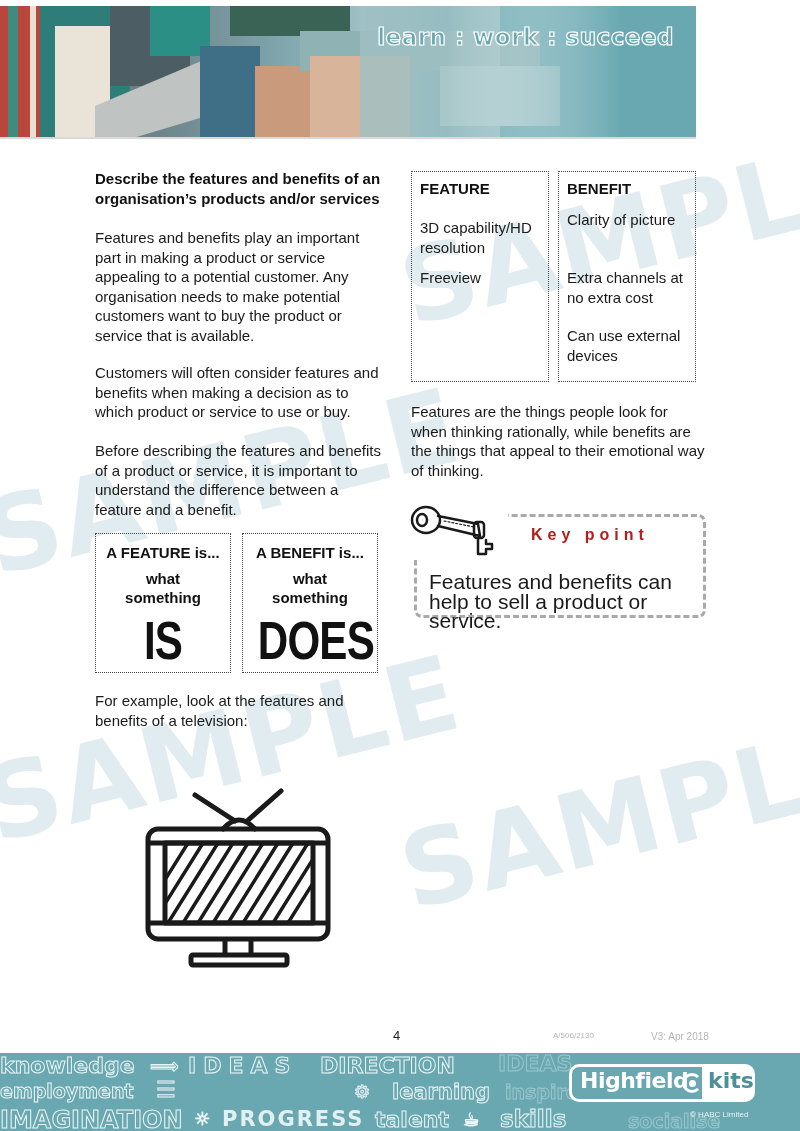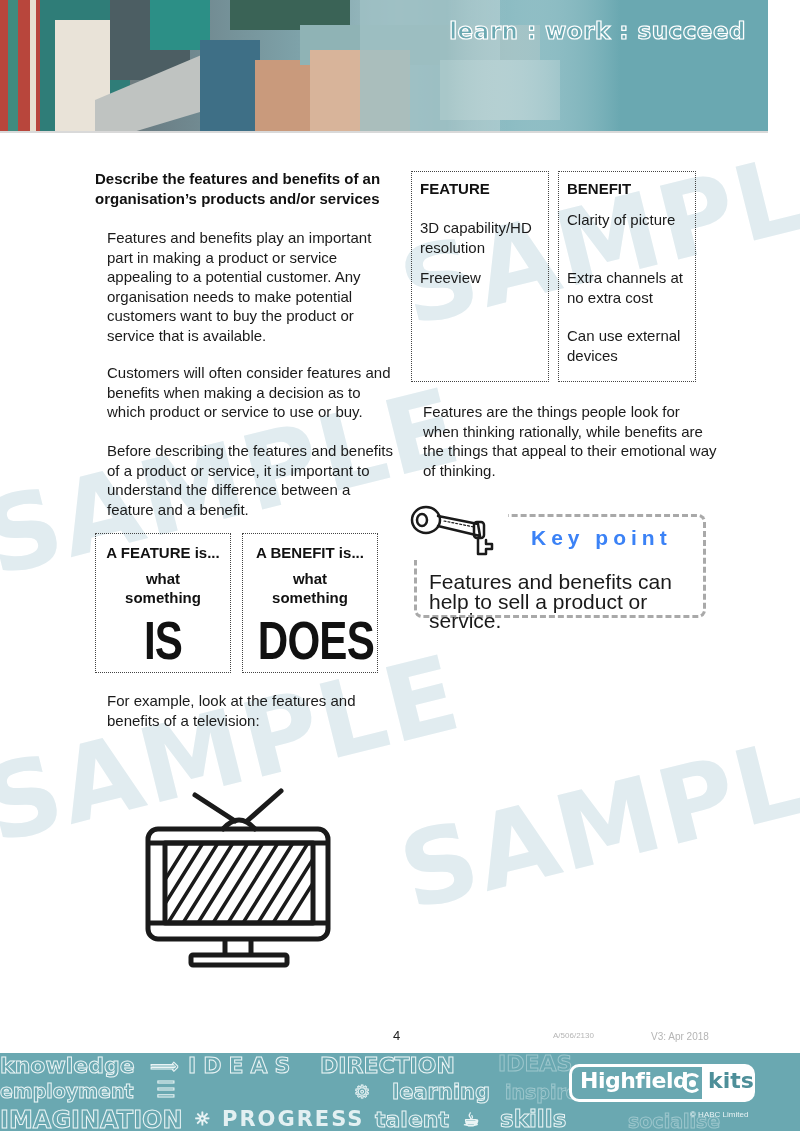--- a/index.html
+++ b/index.html
@@ -1,21 +1,21 @@
 <!DOCTYPE html>
 <html><head>
 <meta charset="utf-8">
 <style>
   * { box-sizing: border-box; margin: 0; padding: 0; }
   html, body { width: 800px; height: 1131px; background: #ffffff; overflow: hidden; }
   body { position: relative; font-family: "Liberation Sans", "DejaVu Sans", sans-serif; color: #1a1a1a; }
 
   
   .header {
-    position: absolute; left: 0; top: 0; width: 768px; height: 133px;
+    position: absolute; left: 0; top: 6px; width: 696px; height: 133px;
     background: linear-gradient(90deg, #8a6b55 0%, #6b7f86 20%, #7fa4ab 40%, #9fbfc4 52%, #8fb8bd 58%, #6aa8b1 66%, #6aa8b1 100%);
     overflow: hidden;
   }
   .header .photo-layer {
     position: absolute; left: 0; top: 0; width: 620px; height: 133px;
   }
   .header .tagline {
     position: absolute; right: 22px; top: 18px;
     font-family: "DejaVu Sans", sans-serif; font-weight: bold; font-size: 23px;
     color: #6aa8b1; letter-spacing: 0.5px;
@@ -32,21 +32,21 @@
     pointer-events: none;
   }
 
   .content { position: absolute; z-index: 2; }
 
   .heading {
     font-family: "Liberation Sans", sans-serif; font-weight: bold; font-size: 15px;
     line-height: 20px; color: #111;
   }
   .para {
-    font-family: "Liberation Sans", sans-serif; font-size: 15px; line-height: 19.5px; color: #1a1a1a; margin-left: 12px;
+    font-family: "Liberation Sans", sans-serif; font-size: 15px; line-height: 19.5px; color: #1a1a1a;
   }
 
   .dotted-box {
     position: absolute; border: 1.5px dotted #444; background: transparent; z-index: 2;
   }
   .def-box { text-align: center; }
   .def-title { font-weight: bold; font-size: 15px; margin-top: 10px; color: #111; }
   .def-sub { font-weight: bold; font-size: 15px; line-height: 19px; margin-top: 8px; color: #111; }
   .def-big {
     font-family: "Liberation Sans", sans-serif; font-weight: bold; font-size: 54px;
@@ -54,22 +54,22 @@
   }
 
   .tbl-col-head { font-weight: bold; font-size: 15px; margin: 8px 0 0 8px; color: #111; }
   .tbl-cell { position: absolute; left: 8px; right: 4px; font-size: 15px; line-height: 19.5px; color: #1a1a1a; }
 
   .keypoint-frame {
     position: absolute; left: 414px; top: 514px; width: 292px; height: 104px;
     border: 3px dashed #a9a9a9; border-radius: 8px; z-index: 1;
   }
   .keypoint-title {
-    position: absolute; left: 531px; top: 526px; font-weight: bold; font-size: 21px;
-    letter-spacing: 5px; color: #3b82f6; z-index: 3;
+    position: absolute; left: 531px; top: 526px; font-weight: bold; font-size: 16px;
+    letter-spacing: 5px; color: #b91c1c; z-index: 3;
   }
   .keypoint-text {
     position: absolute; left: 429px; top: 572px; width: 272px; font-size: 21px; line-height: 19.5px; z-index: 3;
   }
 
   .page-num { position: absolute; left: 393px; top: 1028px; font-size: 13px; color: #222; z-index: 2; }
   .ref-code { position: absolute; left: 553px; top: 1031px; font-size: 8px; color: #b5b5b5; z-index: 2; }
   .version { position: absolute; left: 651px; top: 1031px; font-size: 10px; color: #b5b5b5; z-index: 2; }
 
   

